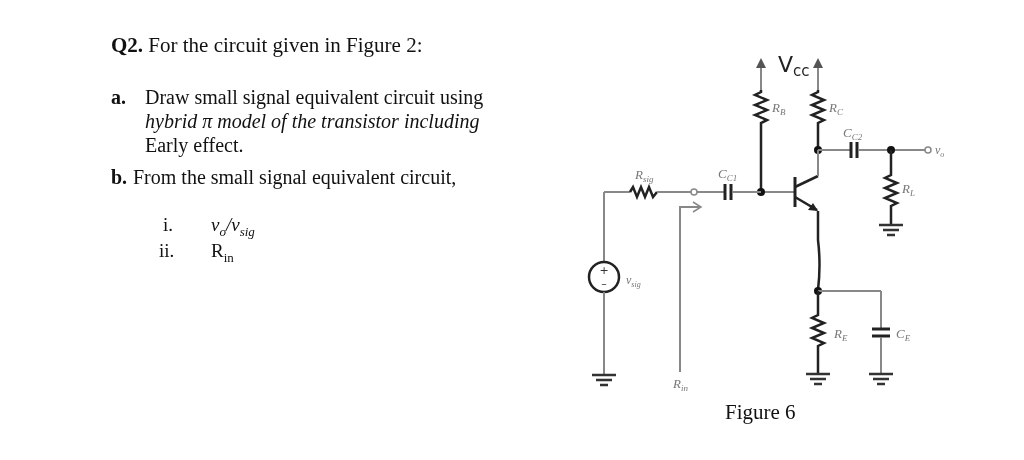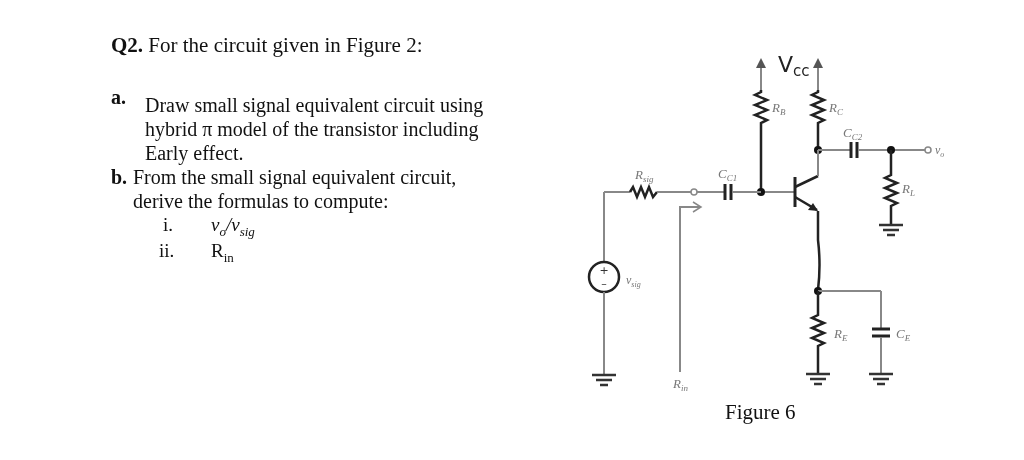--- a/index.html
+++ b/index.html
@@ -18,32 +18,31 @@
 </head>
 <body>
 
 <div class="q-title">
   <b>Q2.</b>
   <span>For the circuit given in Figure 2:</span>
 </div>
 
 <div class="item" style="left:111px; top:84px;">
   <span class="lbl" style="left:0; top:0;">a.</span>
-  <div style="position:absolute; left:34px; top:8px; white-space:nowrap;">
+  <div style="position:absolute; left:34px; top:0; white-space:nowrap;">
     <div>Draw small signal equivalent circuit using</div>
-    <div style="margin-top:-2px;">hybrid π model of the transistor including</div>
+    <div style="margin-top:-2px;font-style:italic;">hybrid π model of the transistor including</div>
     <div style="margin-top:-2px;">Early effect.</div>
   </div>
 </div>
 
 <div class="item" style="left:111px; top:164px;">
   <span class="lbl" style="left:0; top:0;">b.</span>
   <div style="position:absolute; left:22px; top:0; white-space:nowrap;">
     <div>From the small signal equivalent circuit,</div>
-    <div style="margin-top:-2px;">derive the formulas to compute:</div>
   </div>
 </div>
 
 <div class="sub" style="left:163px; top:214px;">
   <span>i.</span>
   <span style="position:absolute; left:48px; top:0; white-space:nowrap; font-style:italic;"><span>v</span><sub style="font-size:13px;">o</sub><span>/v</span><sub style="font-size:13px;">sig</sub></span>
 </div>
 <div class="sub" style="left:159px; top:240px;">
   <span>ii.</span>
   <span style="position:absolute; left:52px; top:0; white-space:nowrap;"><span>R</span><sub style="font-size:13px;">in</sub></span>

